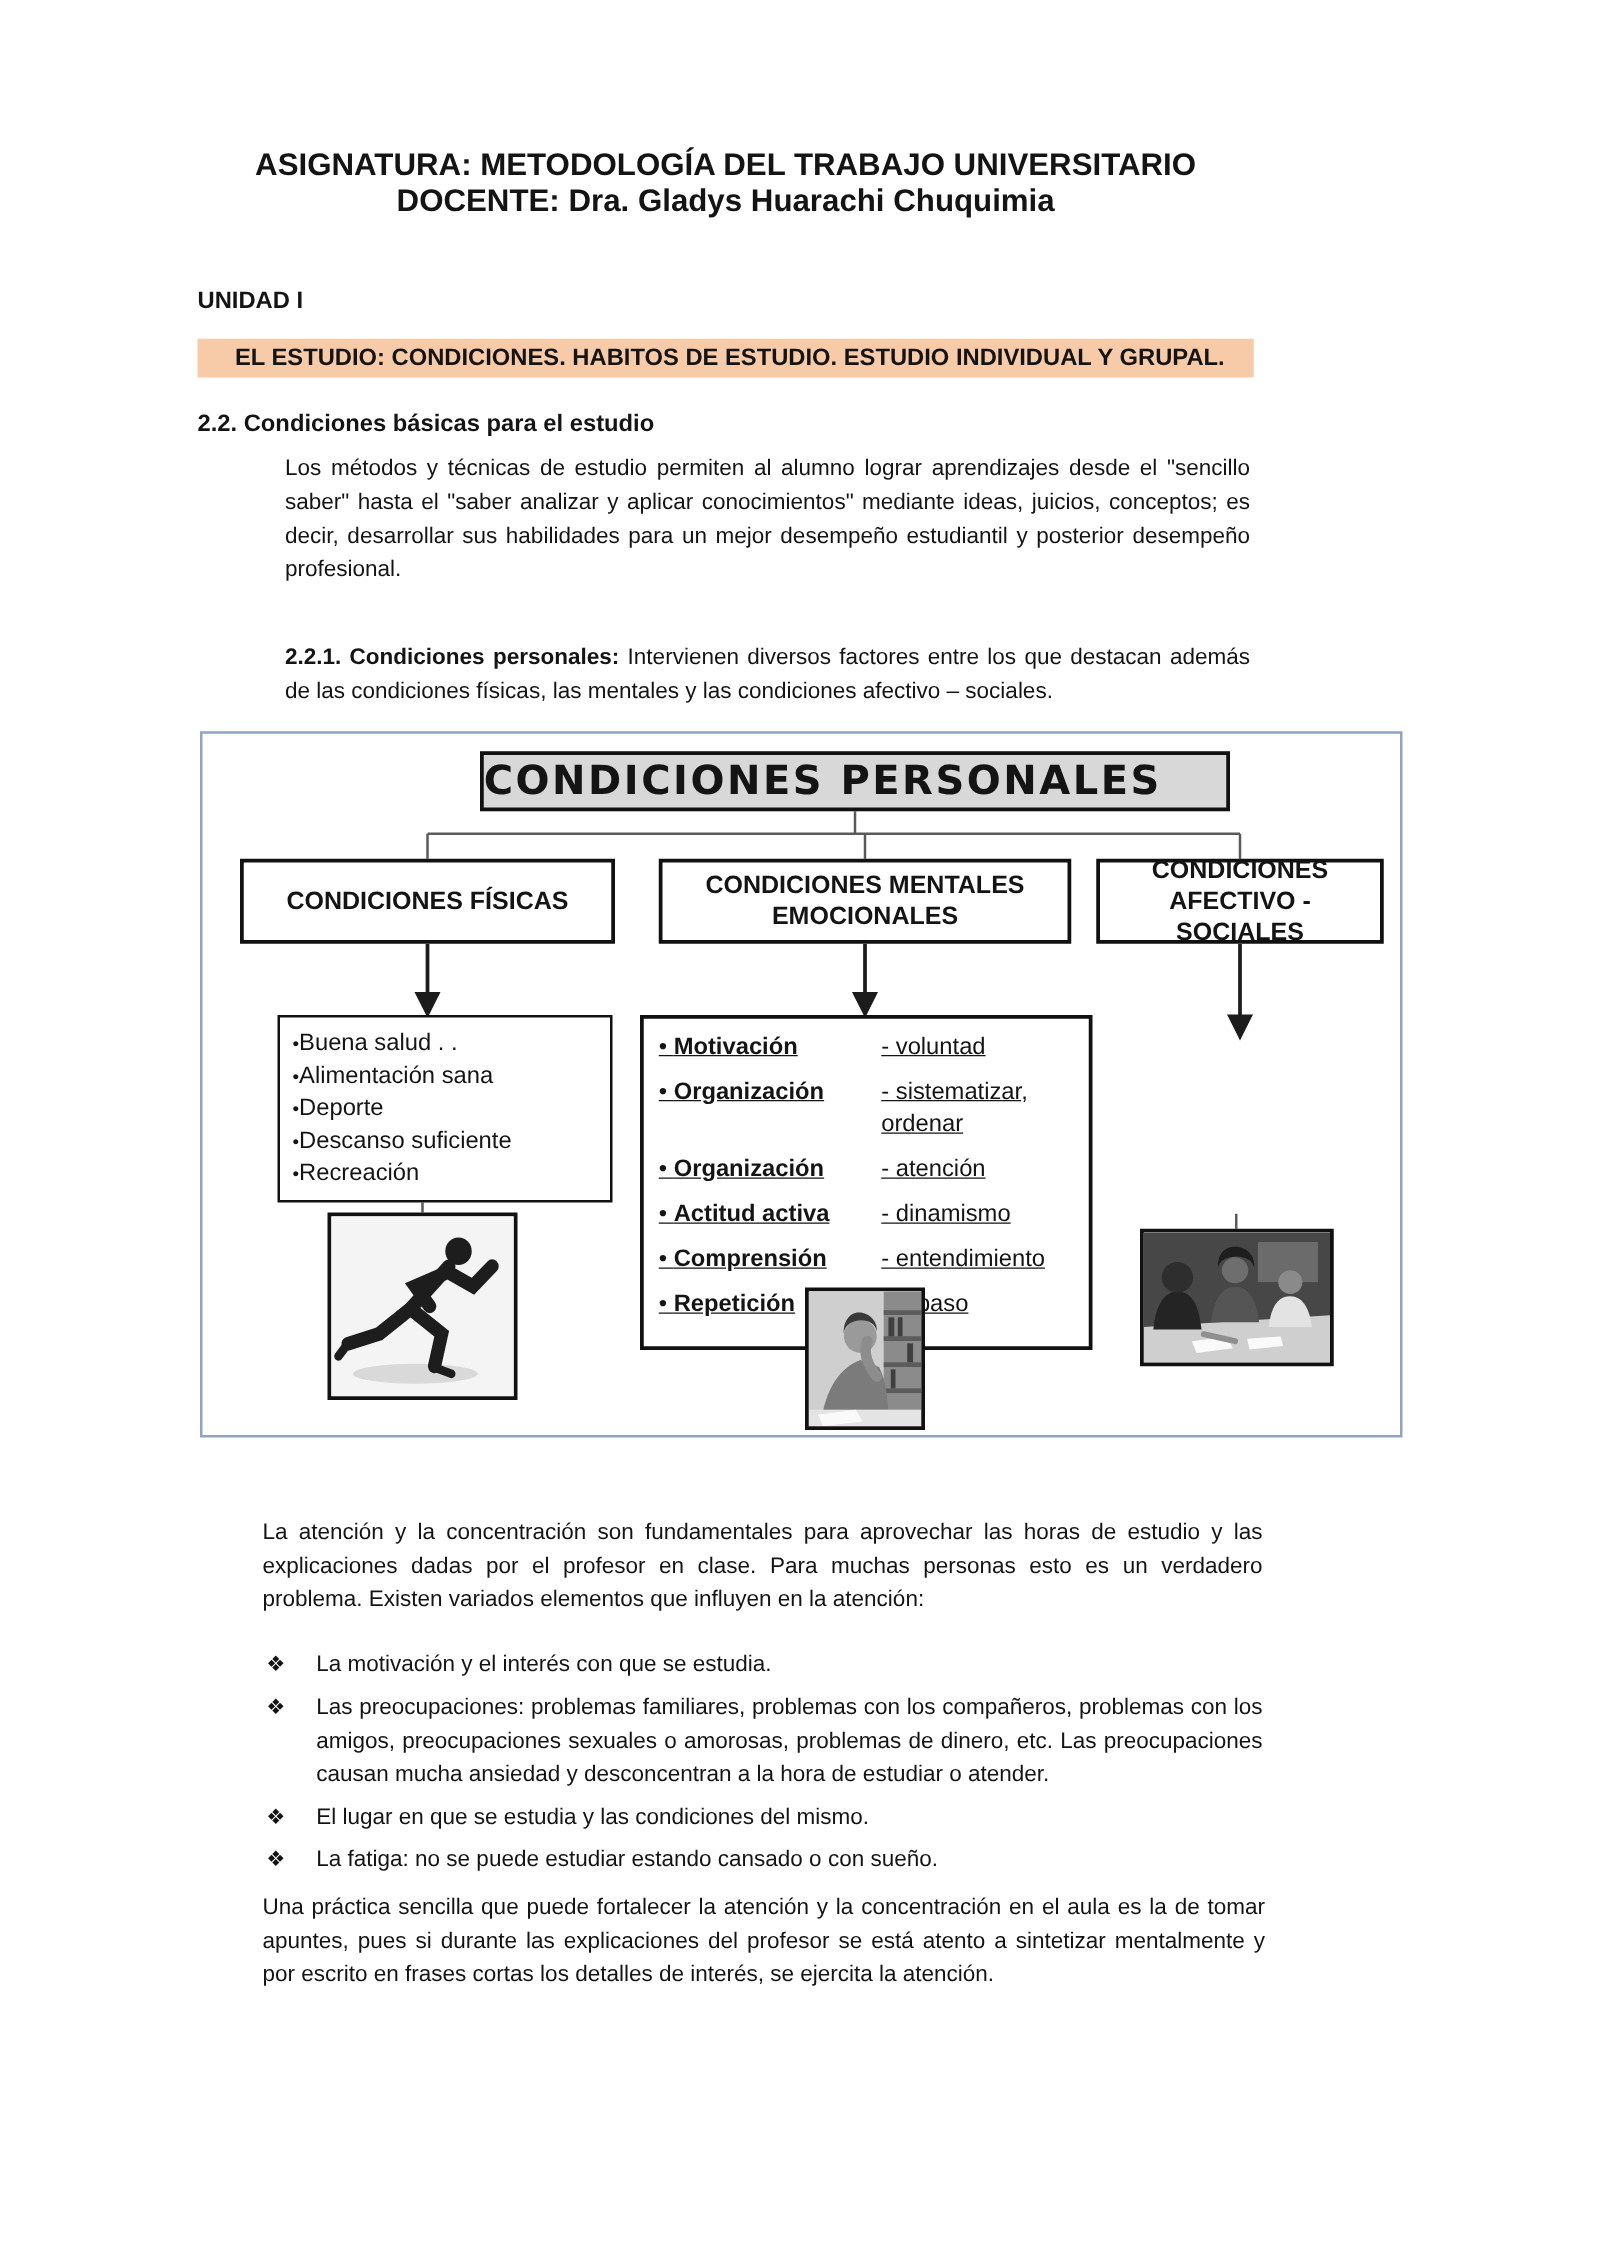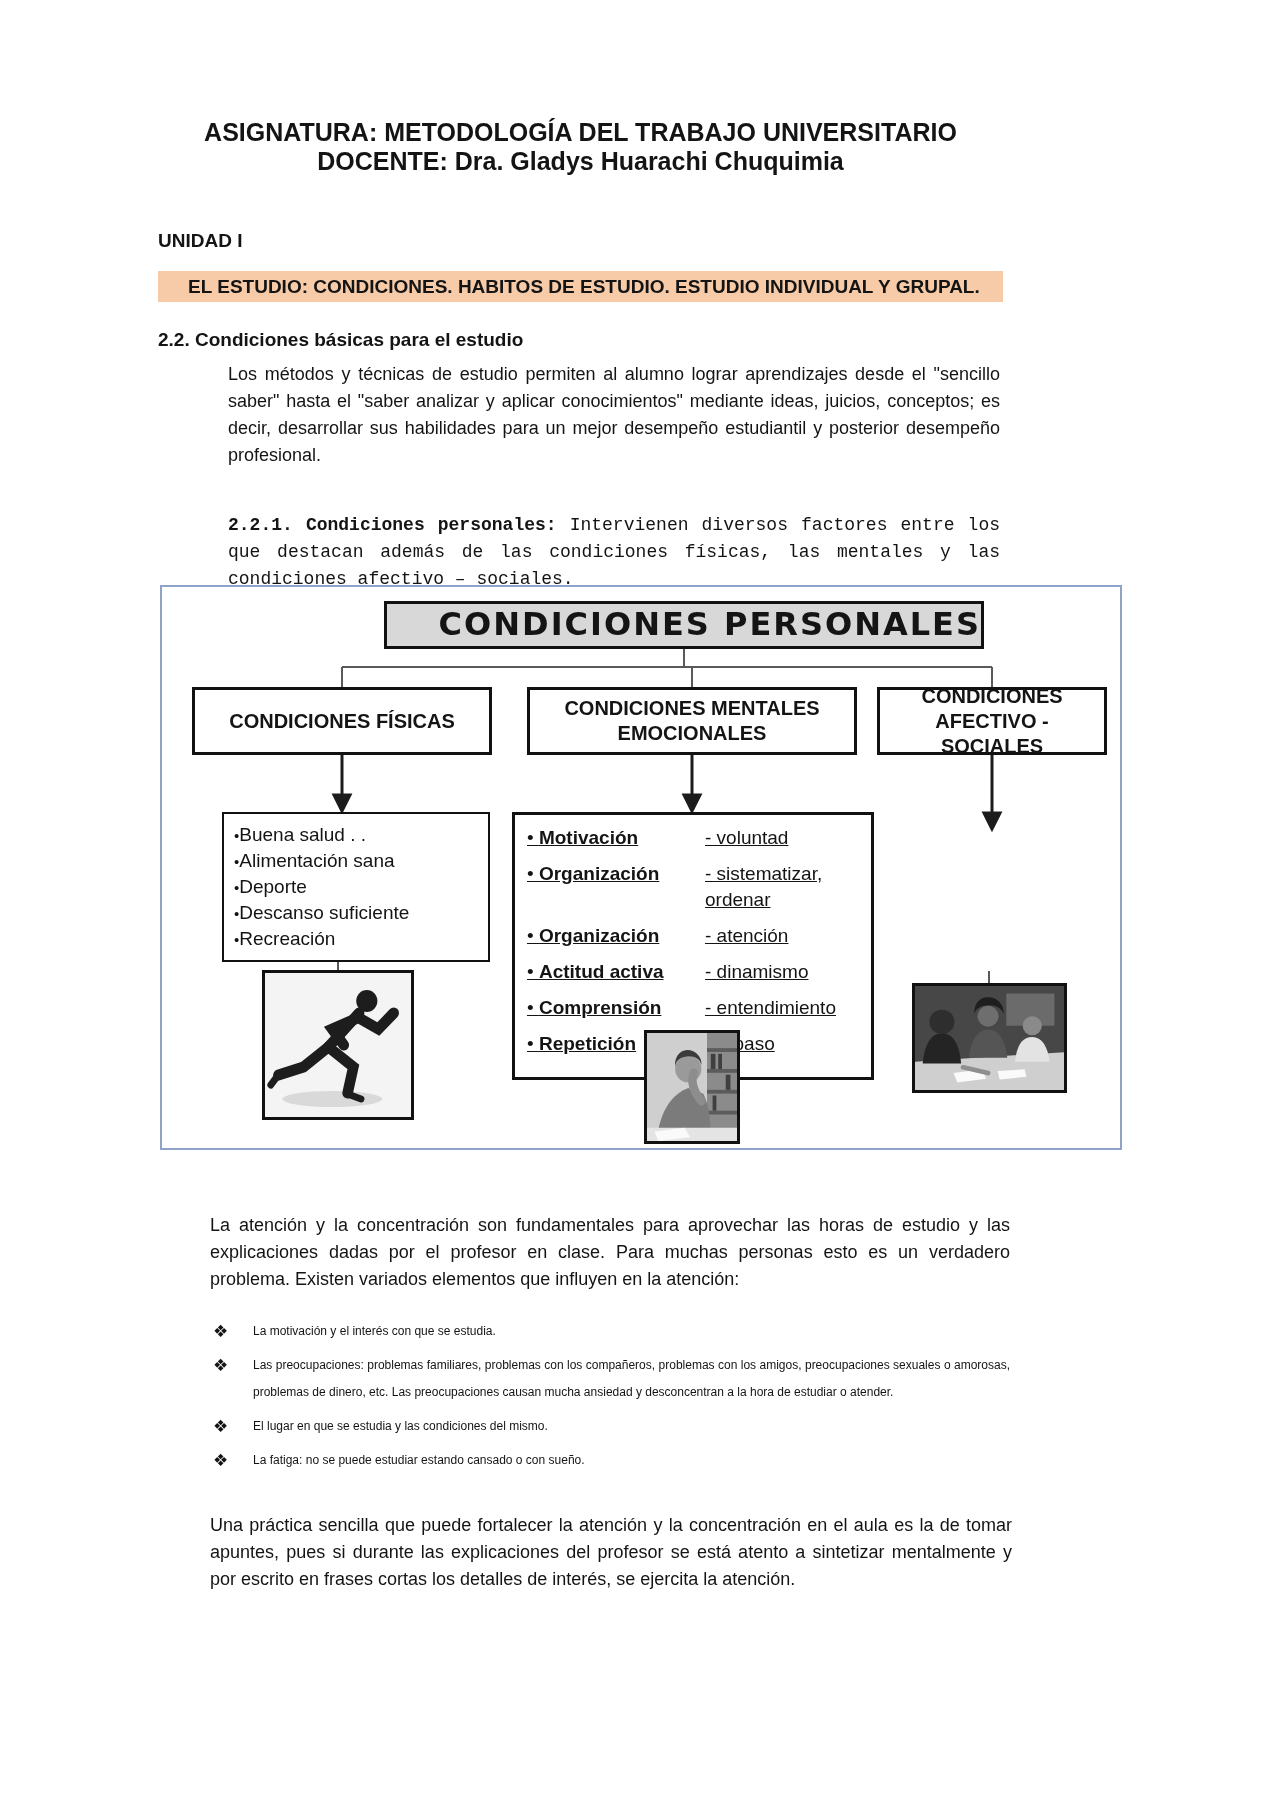--- a/index.html
+++ b/index.html
@@ -9,35 +9,35 @@
     background:#ffffff; color:#141414; overflow:hidden;
   }
   .doc-title { position:absolute; top:118px; left:158px; width:845px;
     text-align:center; font-weight:bold; font-size:25px; line-height:29px; }
   .unit { position:absolute; top:230px; left:158px; font-weight:bold; font-size:19px; }
   .banner { position:absolute; top:271px; left:158px; width:845px; height:31px;
     font-weight:bold; font-size:19px; line-height:31px; padding-left:30px; }
   .sec-heading { position:absolute; top:329px; left:158px; font-weight:bold; font-size:19px; }
   .para { font-size:18px; line-height:27px; text-align:justify; }
   .para1 { position:absolute; top:361px; left:228px; width:772px; }
-  .para2 { position:absolute; top:512px; left:228px; width:772px;font-family:Liberation Mono, monospace; }
+  .para2 { position:absolute; top:512px; left:228px; width:772px; }
   .para3 { position:absolute; top:1212px; left:210px; width:800px; }
   .para4 { position:absolute; top:1512px; left:210px; width:802px; }
 
   .bullets { position:absolute; top:1318px; left:213px; width:797px; }
   .bullets .b-item { display:flex; margin-bottom:7px; }
   .bullets .b-marker { width:40px; flex:0 0 40px; font-size:17px; line-height:27px; }
-  .bullets .b-text { flex:1; font-size:12px; line-height:27px; text-align:justify; }
+  .bullets .b-text { flex:1; font-size:18px; line-height:27px; text-align:justify; }
 
   
   .diagram { position:absolute; top:585px; left:160px; width:962px; height:565px;
     border:2px solid #8fa3c8; background:#fff; }
   .diagram .abs { position:absolute; }
   .dg-title { left:222px; top:14px; width:600px; height:48px; background:#d8d8d8;
-    border:3px solid #111; text-align:right; font-weight:bold; font-size:32px;
+    border:3px solid #111; text-align:left; font-weight:bold; font-size:32px;
     line-height:41px; letter-spacing:2px; font-family:"DejaVu Sans", sans-serif; }
   .hbox { top:100px; height:68px; background:#fff; border:3px solid #111;
     font-weight:bold; font-size:20px; text-align:center;
     display:flex; align-items:center; justify-content:center; line-height:25px; padding:0 6px; }
   .hb-left  { left:30px;  width:300px; }
   .hb-mid   { left:365px; width:330px; }
   .hb-right { left:715px; width:230px; }
 
   .cbox { background:#fff; border:2px solid #111; }
   .cb-left { left:60px; top:225px; width:268px; padding:8px 6px 8px 10px;

